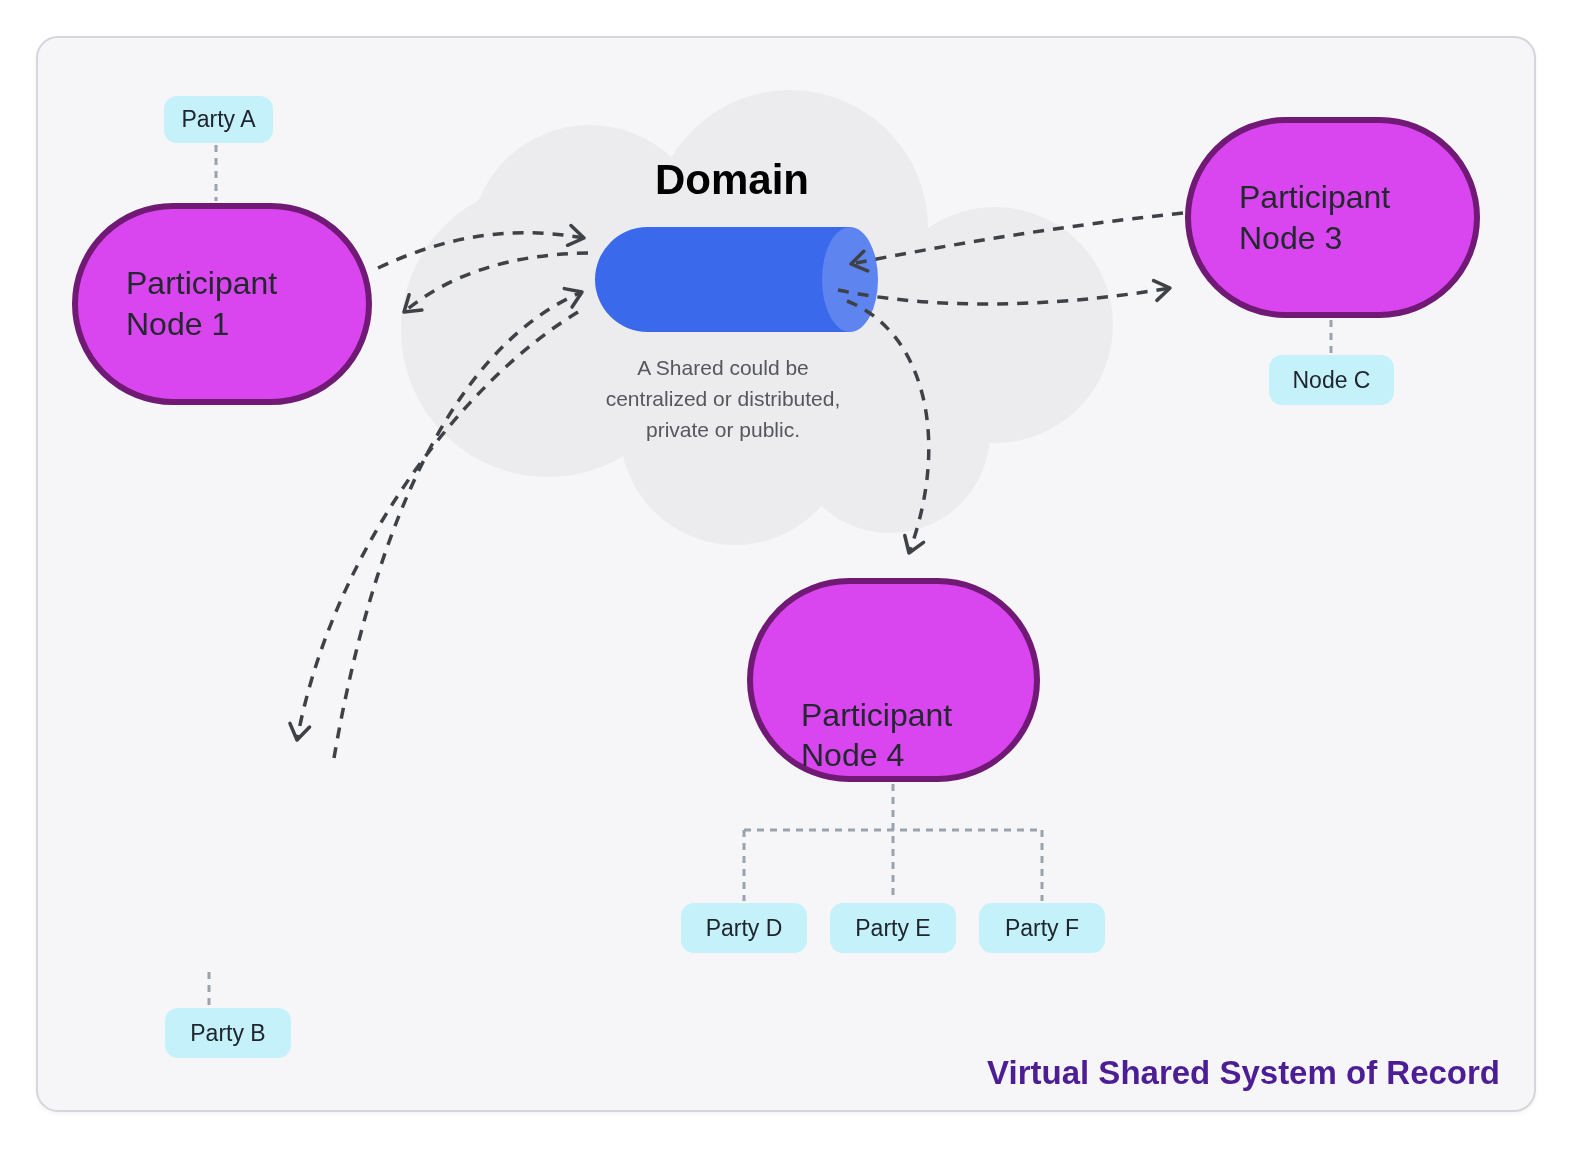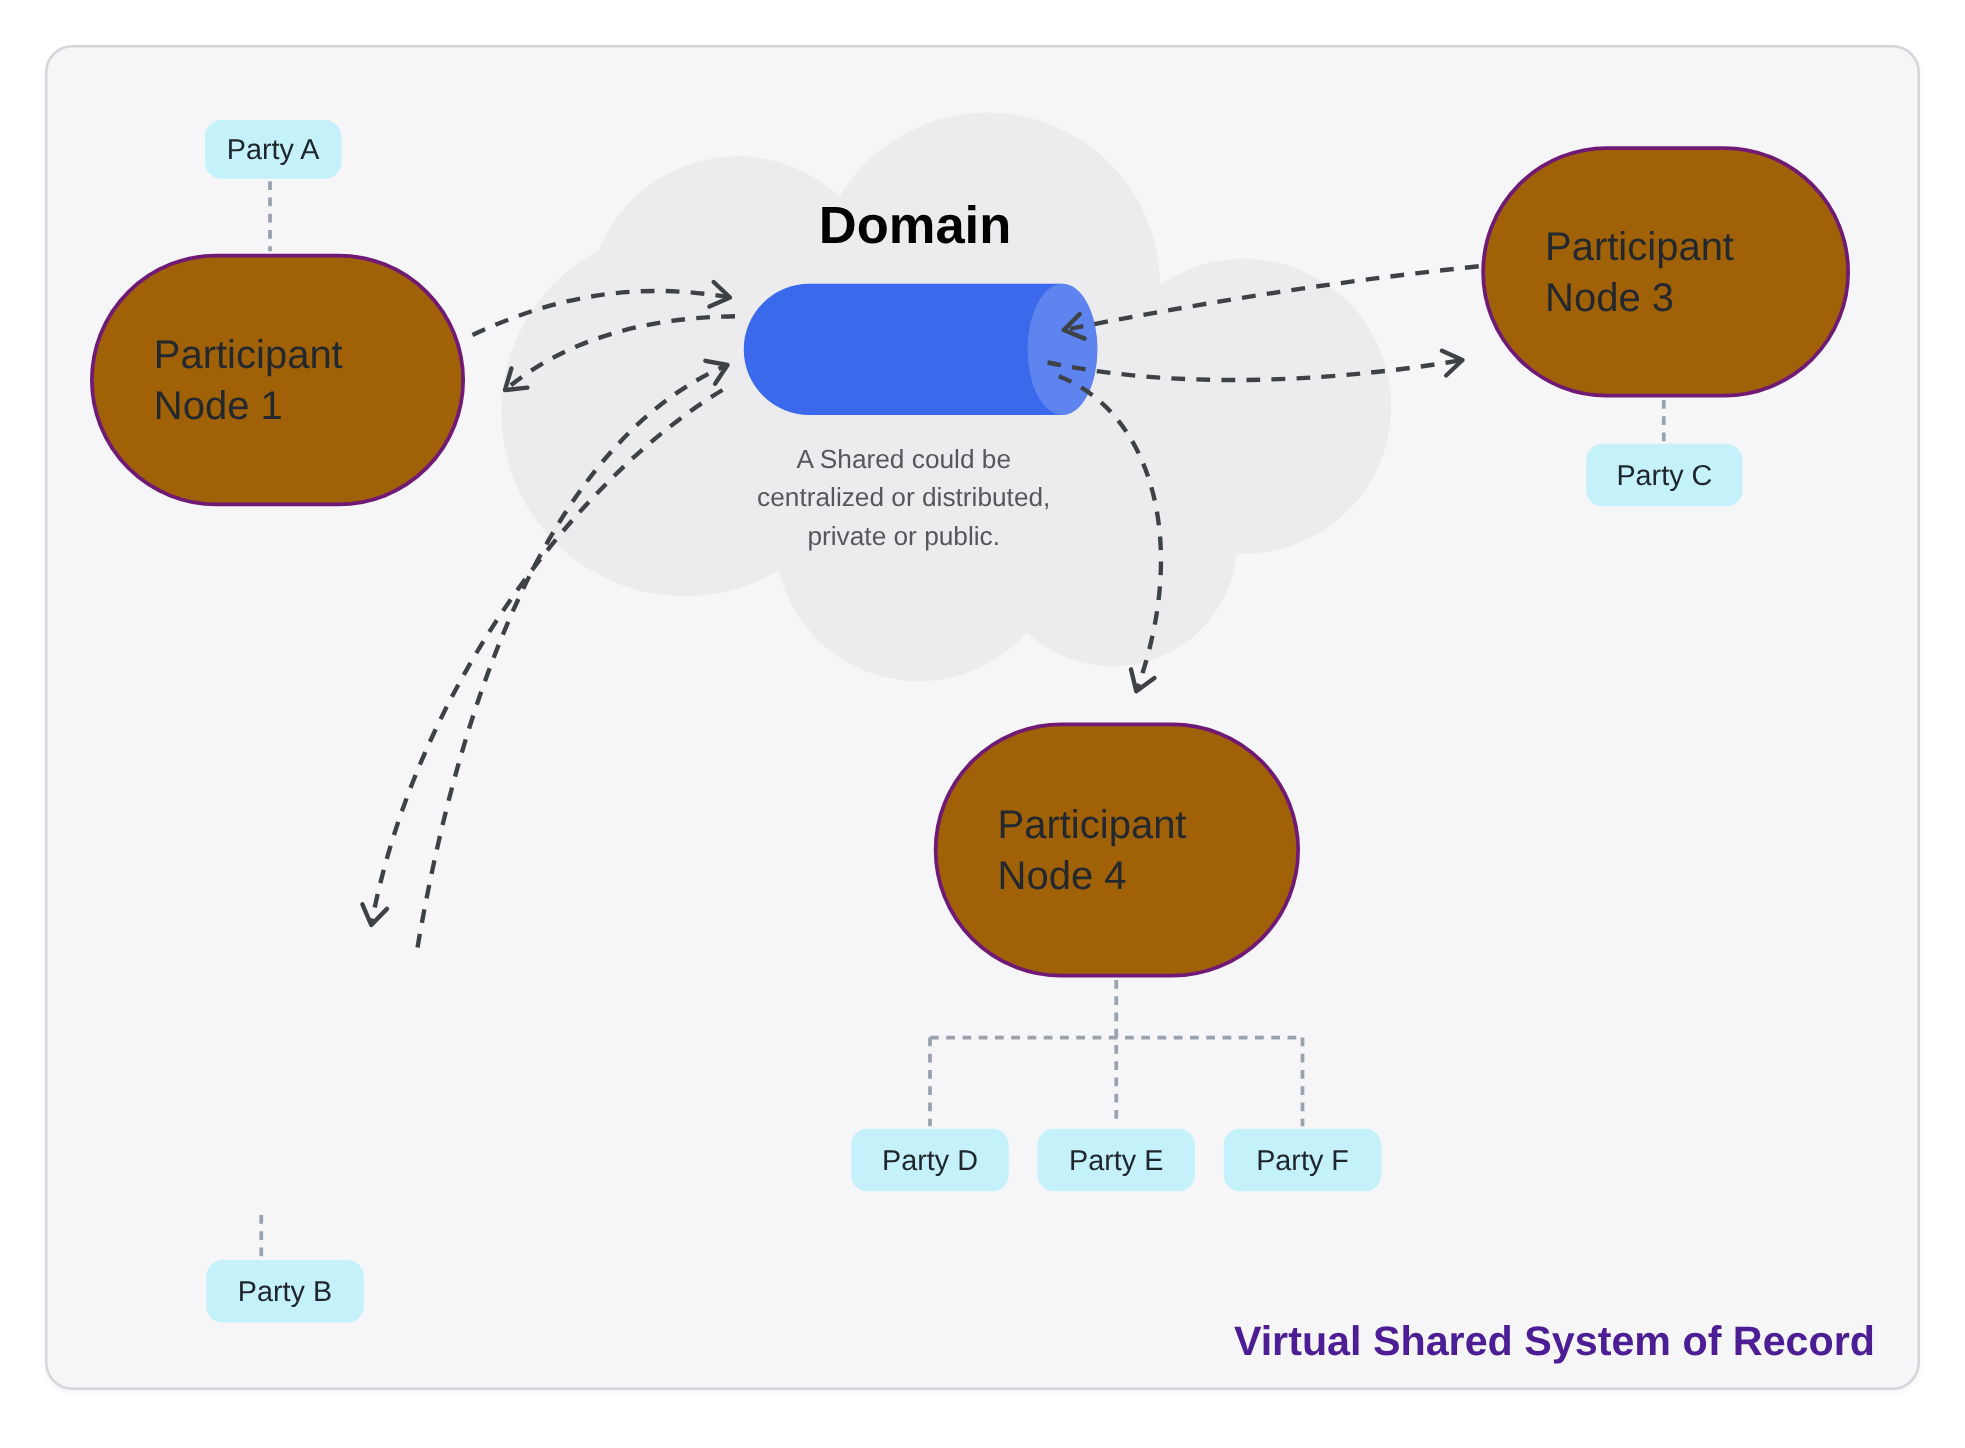--- a/index.html
+++ b/index.html
@@ -21,22 +21,22 @@
     border-radius: 22px;
     box-sizing: border-box;
     box-shadow: 0 2px 4px rgba(40,44,60,0.05);
   }
   svg.layer {
     position: absolute;
     left: 0; top: 0;
   }
   .pnode {
     position: absolute;
-    background: #a16207;
-    border: 3px solid #701a75;
+    background: #d946ef;
+    border: 6px solid #701a75;
     border-radius: 102px;
     box-sizing: border-box;
     display: flex;
     align-items: center;
     padding-left: 48px;
   }
   .pnode .lbl {
     font-size: 32px;
     line-height: 1.27;
     color: #23282f;
@@ -136,26 +136,26 @@
     <div>centralized or distributed,</div>
     <div>private or public.</div>
   </div>
 
   <div class="pnode" style="left:72px; top:203px; width:300px; height:202px;">
     <div class="lbl">Participant Node 1</div>
   </div>
   <div class="pnode" style="left:1185px; top:117px; width:295px; height:201px;">
     <div class="lbl">Participant Node 3</div>
   </div>
-  <div class="pnode" style="left:747px; top:578px; width:293px; height:204px;">
+  <div class="pnode" style="left:747px; top:578px; width:293px; height:204px;align-items:flex-end;">
     <div class="lbl">Participant Node 4</div>
   </div>
 
   <div class="party" style="left:164px; top:96px; width:109px; height:47px;">Party A</div>
   <div class="party" style="left:146px; top:1008px; width:126px; height:50px;margin-left:19px;">Party B</div>
-  <div class="party" style="left:1269px; top:355px; width:125px; height:50px;">Party C</div>
+  <div class="party" style="left:1269px; top:355px; width:125px; height:50px;">Node C</div>
   <div class="party" style="left:681px; top:903px; width:126px; height:50px;">Party D</div>
   <div class="party" style="left:830px; top:903px; width:126px; height:50px;">Party E</div>
   <div class="party" style="left:979px; top:903px; width:126px; height:50px;">Party F</div>
 
   <div class="vssr-title">Virtual Shared System of Record</div>
 
 </div>
 
 </body></html>

